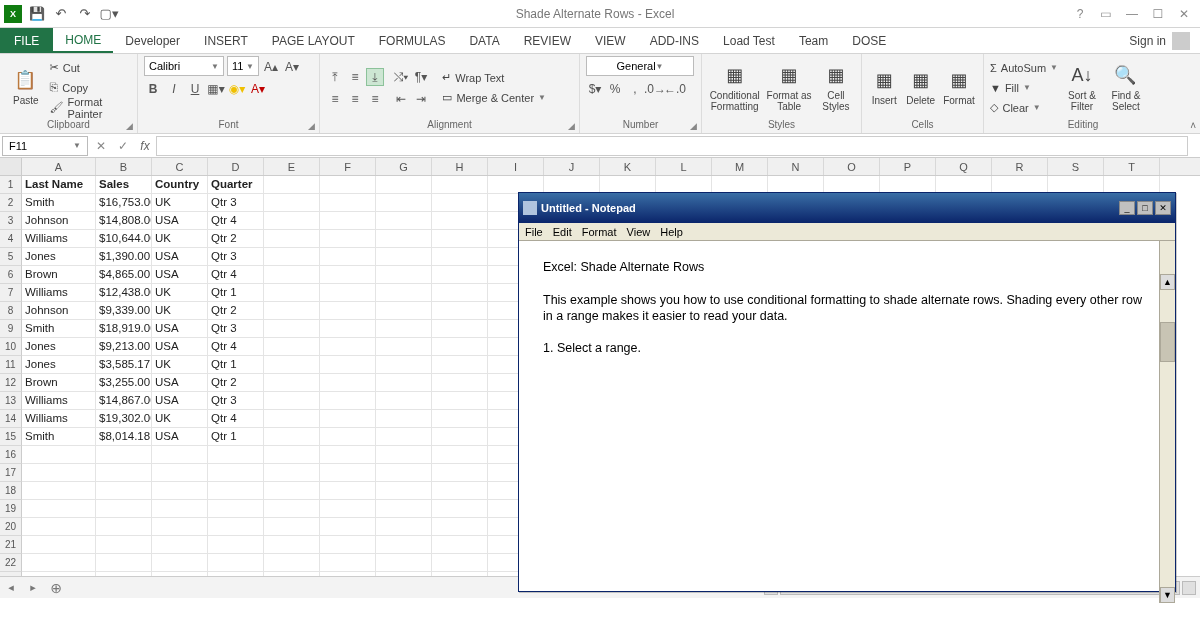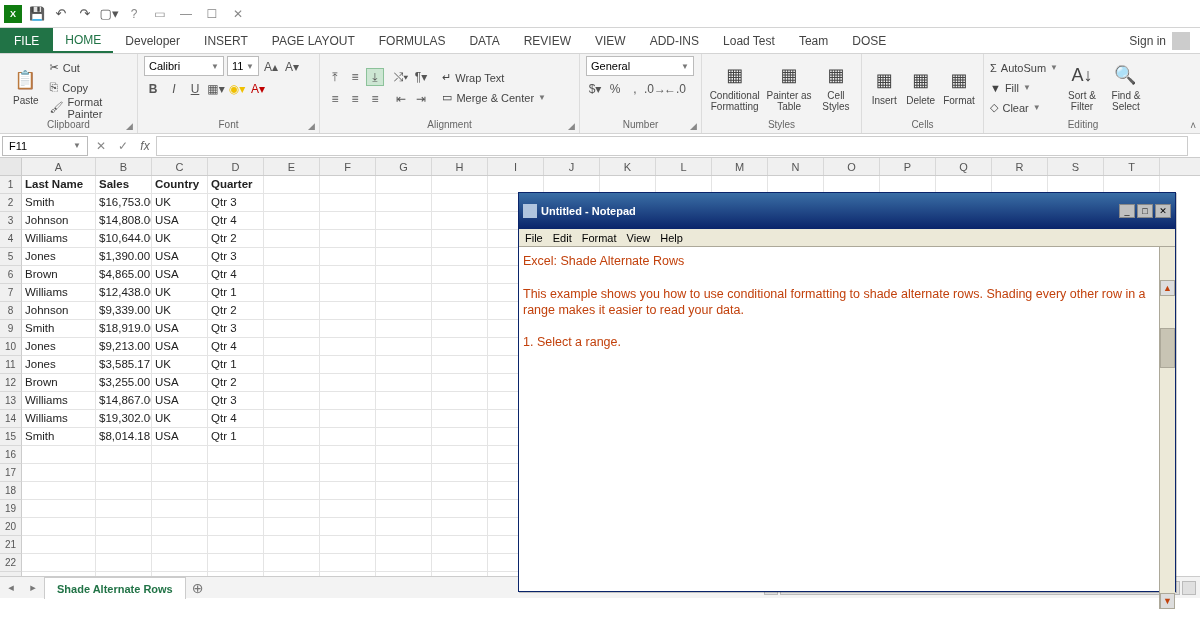--- a/index.html
+++ b/index.html
@@ -30,21 +30,21 @@
 .rgroup .label { text-align: center; font-size: 10px; color: #666; padding-bottom: 1px; position: relative; }
 .rgroup .label .dl { position: absolute; right: -2px; bottom: 0; font-size: 9px; color: #888; }
 .vstack { display: flex; flex-direction: column; gap: 2px; font-size: 11px; color: #444; }
 .vstack .row { display: flex; align-items: center; gap: 4px; height: 18px; }
 .bigbtn { display: flex; flex-direction: column; align-items: center; justify-content: center; width: 44px; font-size: 10px; color: #444; text-align: center; line-height: 1.1; gap: 2px; }
 .bigbtn .ico { width: 24px; height: 24px; display: flex; align-items: center; justify-content: center; font-size: 18px; }
 .smallico { width: 18px; height: 18px; display: flex; align-items: center; justify-content: center; font-size: 12px; color: #555; border: 1px solid transparent; }
 .toggled { background: #cde6d3; border: 1px solid #8cc29a; }
 .fontbox { width: 80px; height: 20px; border: 1px solid #bbb; background: #fff; font-size: 11px; padding: 0 4px; display: flex; align-items: center; justify-content: space-between; }
 .sizebox { width: 32px; height: 20px; border: 1px solid #bbb; background: #fff; font-size: 11px; padding: 0 4px; display: flex; align-items: center; justify-content: space-between; }
-.nfmt { width: 108px; height: 20px; border: 1px solid #bbb; background: #fff; font-size: 11px; padding: 0 4px; display: flex; align-items: center; justify-content: space-between; }
+.nfmt { width: 108px; height: 20px; border: 1px solid #bbb; background: #fff; font-size: 11px; padding: 0 4px; display: flex; align-items: center; justify-content: center; }
 .dd { font-size: 8px; color: #777; }
 .collapse { position: absolute; right: 4px; bottom: 2px; font-size: 10px; color: #666; }
 
 
 .fbar { height: 24px; border-bottom: 1px solid #ccc; display: flex; align-items: center; }
 .namebox { width: 86px; height: 20px; border: 1px solid #bbb; margin: 0 2px; padding: 0 6px; display: flex; align-items: center; justify-content: space-between; font-size: 11px; }
 .fbar .fbtn { width: 22px; text-align: center; color: #888; }
 .fbar .fx { font-style: italic; color: #666; }
 .fbar .finput { flex: 1; height: 20px; border: 1px solid #ccc; margin-right: 12px; }
 
@@ -65,41 +65,42 @@
 
 .sheetbar { height: 22px; border-top: 1px solid #ccc; background: #f3f3f3; display: flex; align-items: center; font-size: 11px; }
 .sheetbar .nav { width: 22px; text-align: center; color: #777; }
 .sheetbar .sheet { padding: 0 12px; height: 22px; line-height: 22px; background: #fff; border: 1px solid #ccc; border-bottom: none; color: #217346; font-weight: bold; }
 .sheetbar .add { width: 24px; text-align: center; color: #777; font-size: 14px; }
 .sheetbar .scroll { flex: 1; display: flex; justify-content: flex-end; align-items: center; padding-right: 4px; gap: 2px; }
 .sheetbar .sb { height: 14px; background: #e0e0e0; border: 1px solid #bbb; }
 
 
 .notepad { position: absolute; left: 518px; top: 192px; width: 658px; height: 400px; border: 1px solid #0a246a; background: #fff; box-shadow: 1px 1px 0 rgba(0,0,0,.2); }
-.np-title { height: 36px; background: linear-gradient(#3a6ea5,#0a246a); color: #fff; display: flex; align-items: center; font-size: 11px; padding: 0 4px; }
+.np-title { height: 30px; background: linear-gradient(#3a6ea5,#0a246a); color: #fff; display: flex; align-items: center; font-size: 11px; padding: 0 4px; }
 .np-title .npico { width: 14px; height: 14px; background: #b0c4de; margin-right: 4px; }
 .np-title .t { flex: 1; font-weight: bold; }
 .np-title .wb { width: 16px; height: 14px; background: #c0c0c0; border: 1px solid #888; margin-left: 2px; color: #000; font-size: 9px; text-align: center; line-height: 12px; }
 .np-menu { height: 18px; background: #ece9d8; border-bottom: 1px solid #aca899; display: flex; align-items: center; font-size: 11px; gap: 10px; padding: 0 6px; color: #000; }
-.np-body { padding: 6px 4px; font-family: "Lucida Console","Courier New",monospace; font-size: 12.5px; color: #c2410c; white-space: pre-wrap; line-height: 1.3; position: relative; height: calc(100% - 36px); }
+.np-body { padding: 18px 4px; font-family: "Lucida Console","Courier New",monospace; font-size: 12.5px; color: #000000; white-space: pre-wrap; line-height: 1.3; position: relative; height: calc(100% - 36px); margin-left: 20px; }
 .np-body .sbv { position: absolute; right: 0; top: 0; bottom: 0; width: 16px; background: #ece9d8; border-left: 1px solid #aca899; }
 .np-body .sbv .ar { height: 16px; border: 1px solid #aca899; background: #ddd; text-align: center; font-size: 9px; line-height: 14px; }
 .np-body .sbv .thumb { height: 40px; background: #c8c4b4; border: 1px solid #aca899; }
 </style>
 </head>
 <body>
 
 <div class="titlebar">
   <div class="qat">
     <span class="xicon">X</span>
     <span class="qbtn">💾</span>
     <span class="qbtn">↶</span>
     <span class="qbtn">↷</span>
     <span class="qbtn">▢▾</span>
   </div>
+  <div class="title">Shade Alternate Rows - Excel</div>
   <div class="winbtns">
     <span>?</span>
     <span>▭</span>
     <span>—</span>
     <span>☐</span>
     <span>✕</span>
   </div>
 </div>
 
 <div class="tabs">
@@ -231,21 +232,21 @@
   </div>
 
   <div class="rgroup" style="width:160px">
     <div class="body">
       <div class="bigbtn" style="width:56px">
           <span class="ico">▦</span>
           <span>Conditional Formatting</span>
         </div>
       <div class="bigbtn" style="width:50px">
           <span class="ico">▦</span>
-          <span>Painter as Table</span>
+          <span>Format as Table</span>
         </div>
       <div class="bigbtn" style="width:40px">
           <span class="ico">▦</span>
           <span>Cell Styles</span>
         </div>
     </div>
     <div class="label">Styles</div>
   </div>
 
   <div class="rgroup" style="width:122px">
@@ -863,21 +864,20 @@
         <div class="cell"></div>
         <div class="cell"></div>
         <div class="cell"></div>
       </div>
     </div>
 </div>
 
 <div class="sheetbar">
   <span class="nav">◂</span>
   <span class="nav">▸</span>
-  <div class="sheet">Shade Alternate Rows</div>
   <span class="add">⊕</span>
   <div class="scroll">
     <div class="sb" style="width:14px"></div>
     <div class="sb" style="width:400px"></div>
     <div class="sb" style="width:14px"></div>
   </div>
 </div>
 
 <div class="notepad">
   <div class="np-title">

